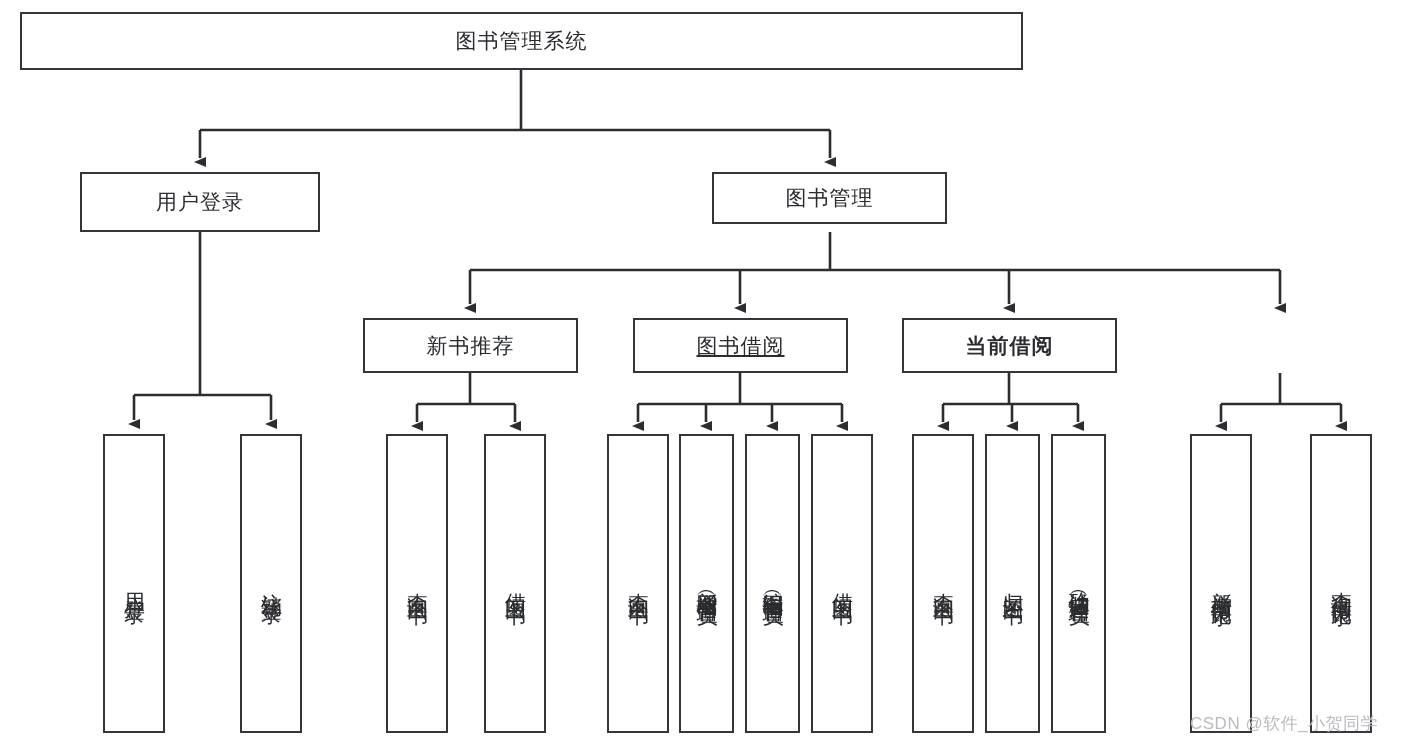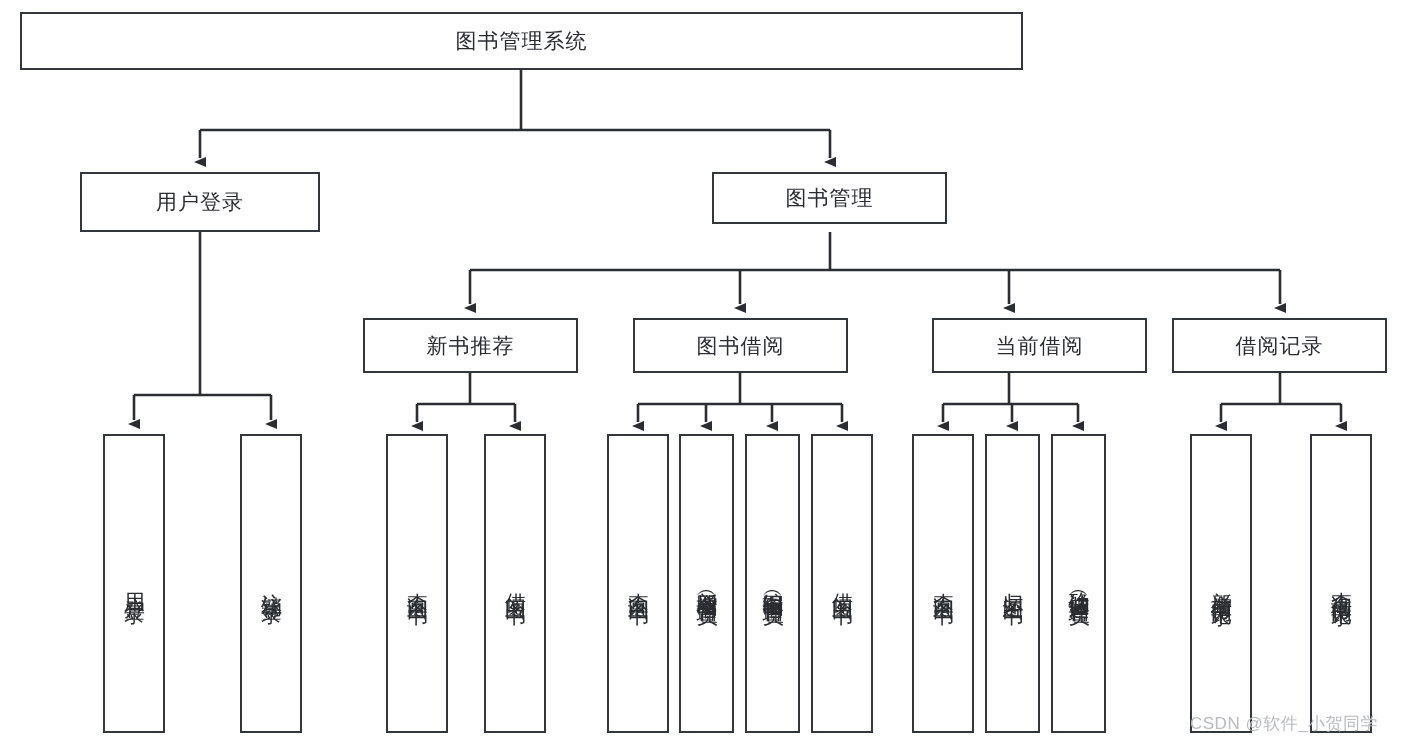--- a/index.html
+++ b/index.html
@@ -134,28 +134,25 @@
   <div class="node h" style="left:80px; top:172px; width:240px; height:60px;">
     <span class="label">用户登录</span>
   </div>
   <div class="node h" style="left:712px; top:172px; width:235px; height:52px;">
     <span class="label">图书管理</span>
   </div>
 
   <div class="node h" style="left:363px; top:318px; width:215px; height:55px;">
     <span class="label">新书推荐</span>
   </div>
-  <div class="node h" style="left:633px; top:318px; width:215px; height:55px;">
+  <div class="node h" style="left:633px; top:318px; width:215px; height:55px;text-decoration:underline;">
     <span class="label">图书借阅</span>
   </div>
-  <div class="node h" style="left:932px; top:318px; width:215px; height:55px;">
+  <div class="node h" style="left:902px; top:318px; width:215px; height:55px;font-weight:bold;">
     <span class="label">当前借阅</span>
-  </div>
-  <div class="node h" style="left:1172px; top:318px; width:215px; height:55px;">
-    <span class="label">借阅记录</span>
   </div>
 
   <div class="node v" style="left:103px; top:434px; width:62px; height:299px;">
     <span class="label">用户登录</span>
   </div>
   <div class="node v" style="left:240px; top:434px; width:62px; height:299px;">
     <span class="label">注销登录</span>
   </div>
 
   <div class="node v" style="left:386px; top:434px; width:62px; height:299px;">

